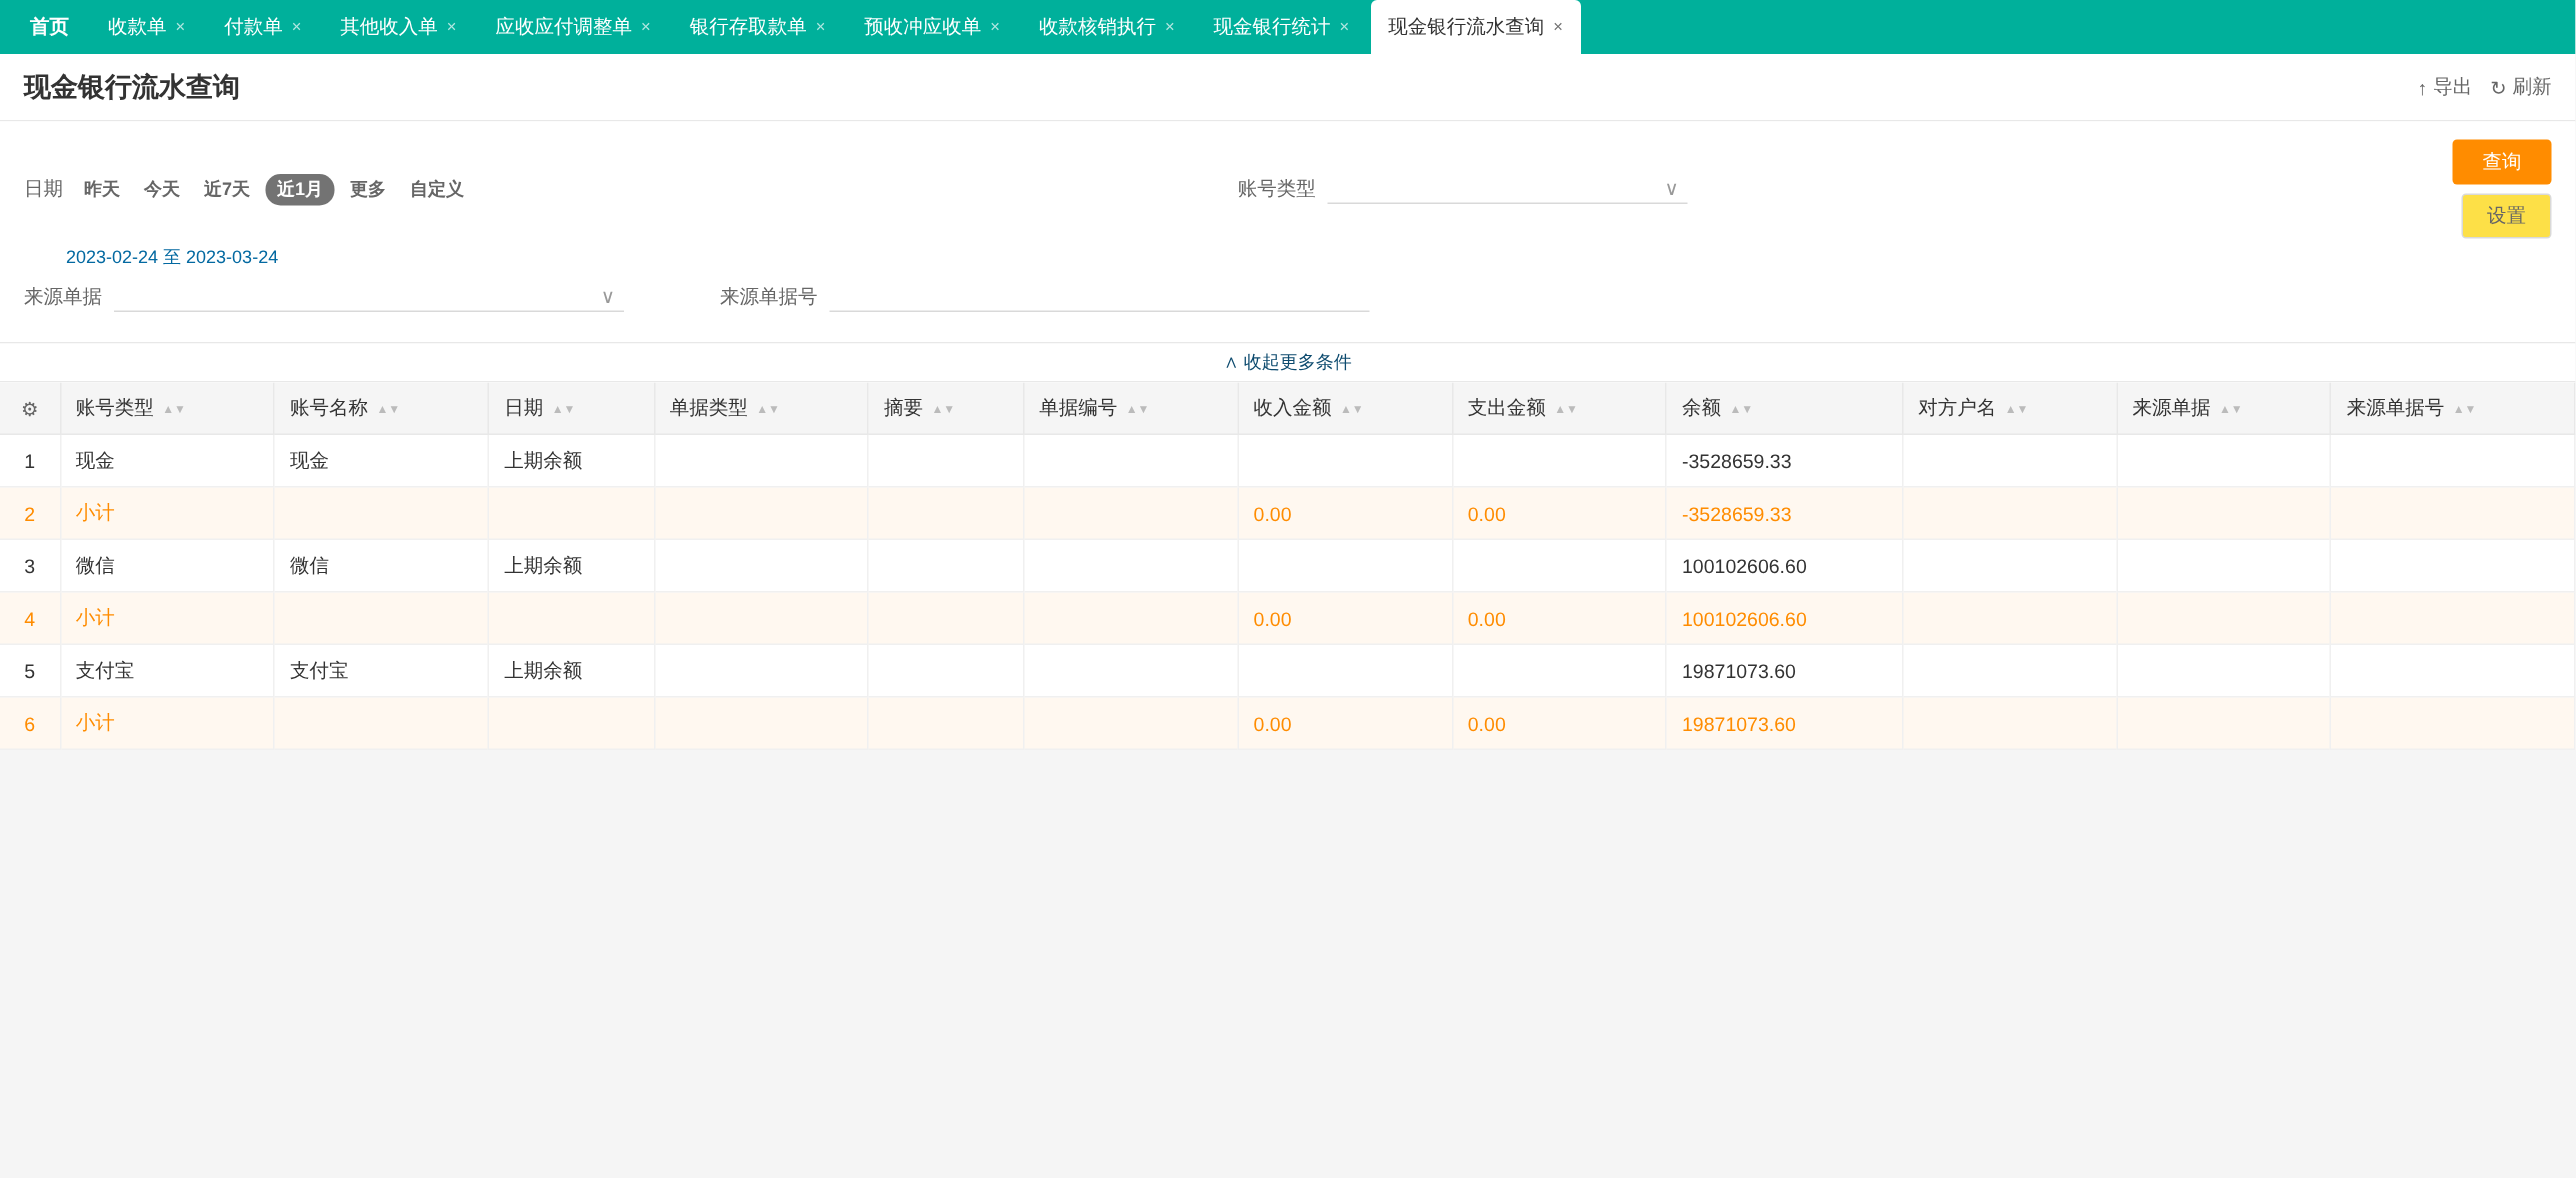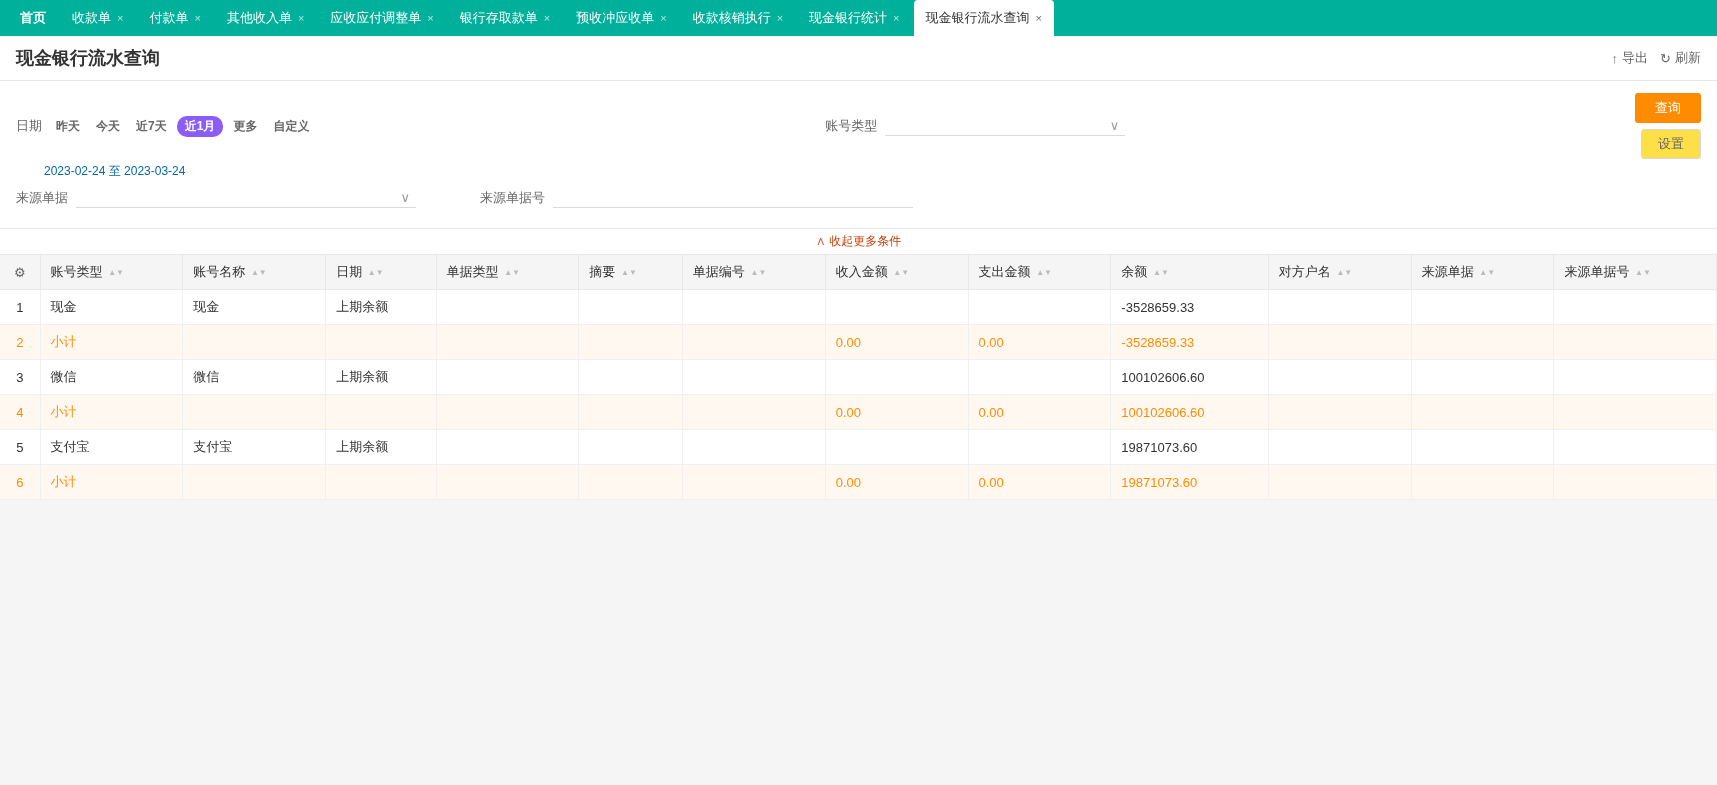--- a/index.html
+++ b/index.html
@@ -95,21 +95,21 @@
       font-weight: bold;
     }
     .date-shortcut {
       padding: 2px 6px;
       border-radius: 3px;
       cursor: pointer;
       font-size: 12px;
       color: #666;
     }
     .date-shortcut.active {
-      background: #8b5cf6;
+      background: #737373;
       color: #fff;
       border-radius: 10px;
       padding: 2px 8px;
     }
     .date-range {
       color: #0369a1;
       font-size: 12px;
     }
     .filter-select {
       display: flex;
@@ -155,21 +155,21 @@
       border: 1px solid #d9d9d9;
       padding: 5px 16px;
       border-radius: 3px;
       cursor: pointer;
       font-size: 13px;
     }
 
     .collapse-bar {
       text-align: center;
       padding: 4px 12px;
-      color: #c2410c;
+      color: #0c4a6e;
       cursor: pointer;
       font-size: 12px;
       background: #fff;
       border-bottom: 1px solid #e8e8e8;
     }
 
     
     .table-container {
       background: #fff;
       margin: 0;

